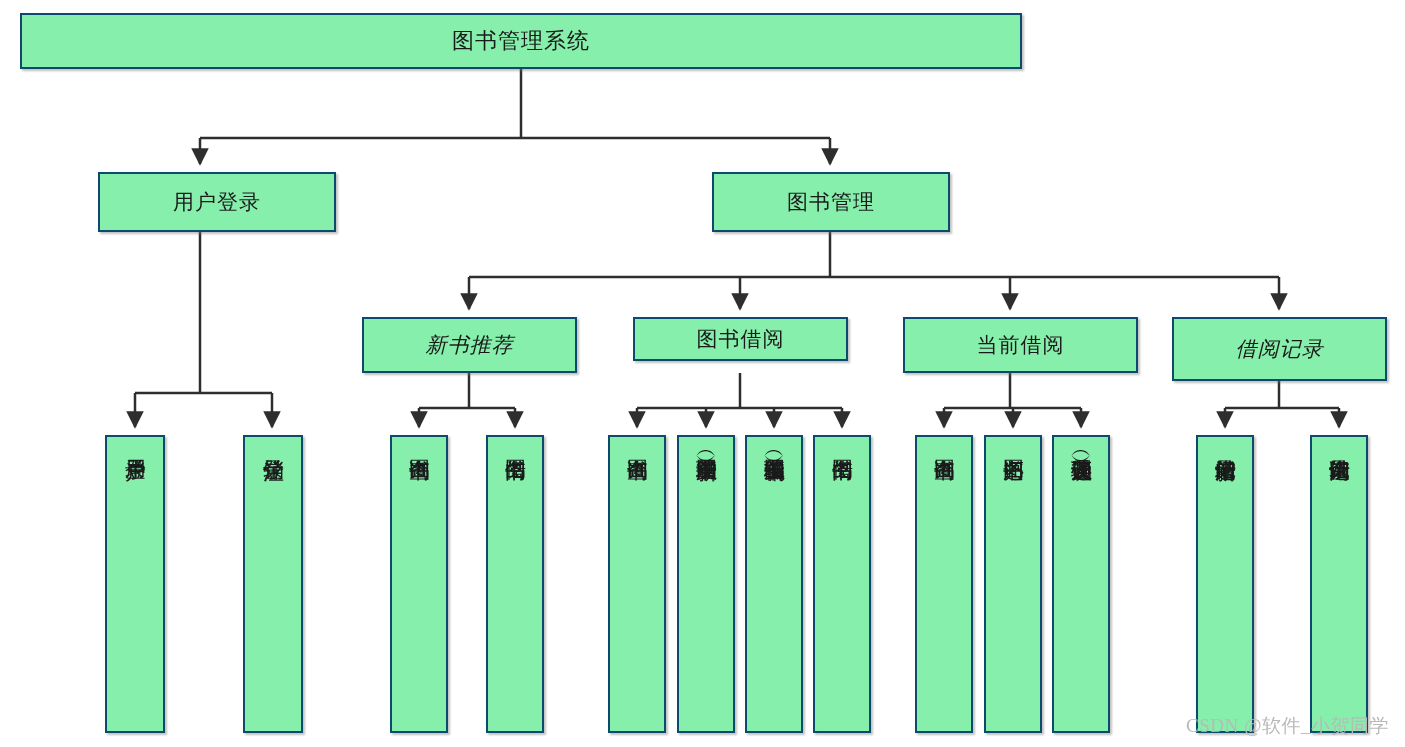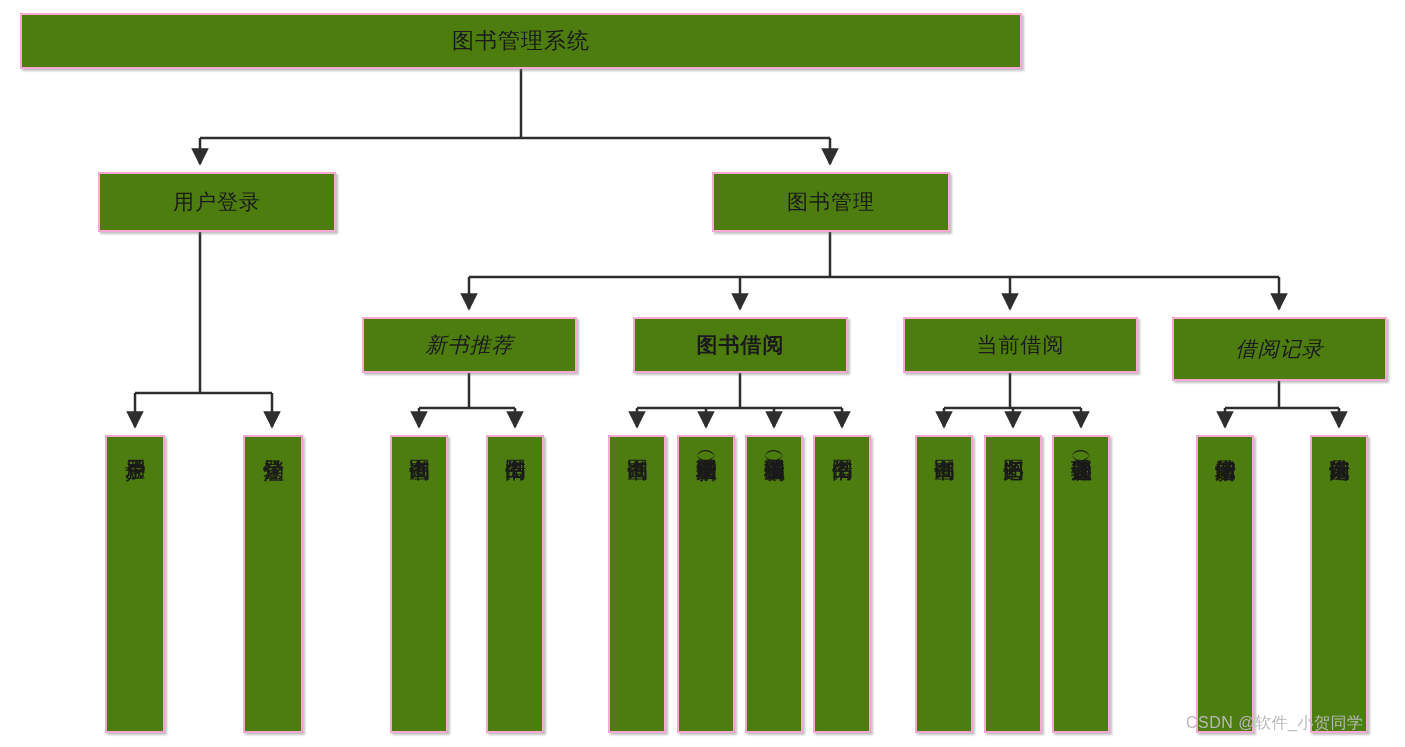--- a/index.html
+++ b/index.html
@@ -21,22 +21,22 @@
     position: absolute;
     left: 0;
     top: 0;
     width: 1405px;
     height: 747px;
     pointer-events: none;
   }
   .node {
     position: absolute;
     box-sizing: border-box;
-    background: #4d7c0f;
-    border: 2px solid #f9a8d4;
+    background: #86efac;
+    border: 2px solid #0c4a6e;
     box-shadow: 2px 2px 2px rgba(120,120,120,0.45);
     display: flex;
     align-items: center;
     justify-content: center;
     color: #1a1a1a;
   }
   .node.horiz .label {
     font-size: 21px;
     line-height: 1.1;
     letter-spacing: 1px;
@@ -55,24 +55,25 @@
     text-orientation: upright;
     white-space: normal;
     text-align: left;
     max-height: 100%;
   }
   .node.root .label { font-size: 22px; }
   .watermark {
     position: absolute;
     left: 1186px;
     top: 713px;
-    font-size: 16px;
+    font-size: 19px;
     color: #b9b9b9;
     white-space: nowrap;
     letter-spacing: 0.5px;
+    font-family: Liberation Serif, serif;
   }
 </style>
 </head>
 <body>
 
 <div id="canvas">
 
   <svg id="wires" viewBox="0 0 1405 747" xmlns="http://www.w3.org/2000/svg">
     <defs>
       <marker id="arrow" viewBox="0 0 10 10" refX="9" refY="5" markerWidth="7" markerHeight="7" orient="auto-start-reverse">
@@ -130,21 +131,21 @@
   <div class="node horiz" style="left:81px; top:172px; width:238px; height:60px;margin-left:17px;">
     <span class="label">用户登录</span>
   </div>
   <div class="node horiz" style="left:712px; top:172px; width:238px; height:60px;">
     <span class="label">图书管理</span>
   </div>
 
   <div class="node horiz" style="left:362px; top:317px; width:215px; height:56px;font-style:italic;">
     <span class="label">新书推荐</span>
   </div>
-  <div class="node horiz" style="left:633px; top:317px; width:215px; height:56px;font-weight:bold;">
+  <div class="node horiz" style="left:633px; top:317px; width:215px; height:44px;">
     <span class="label">图书借阅</span>
   </div>
   <div class="node horiz" style="left:903px; top:317px; width:235px; height:56px;">
     <span class="label">当前借阅</span>
   </div>
   <div class="node horiz" style="left:1172px; top:317px; width:215px; height:64px;font-style:italic;">
     <span class="label">借阅记录</span>
   </div>
 
   <div class="node vert" style="left:105px; top:435px; width:60px; height:298px;">

